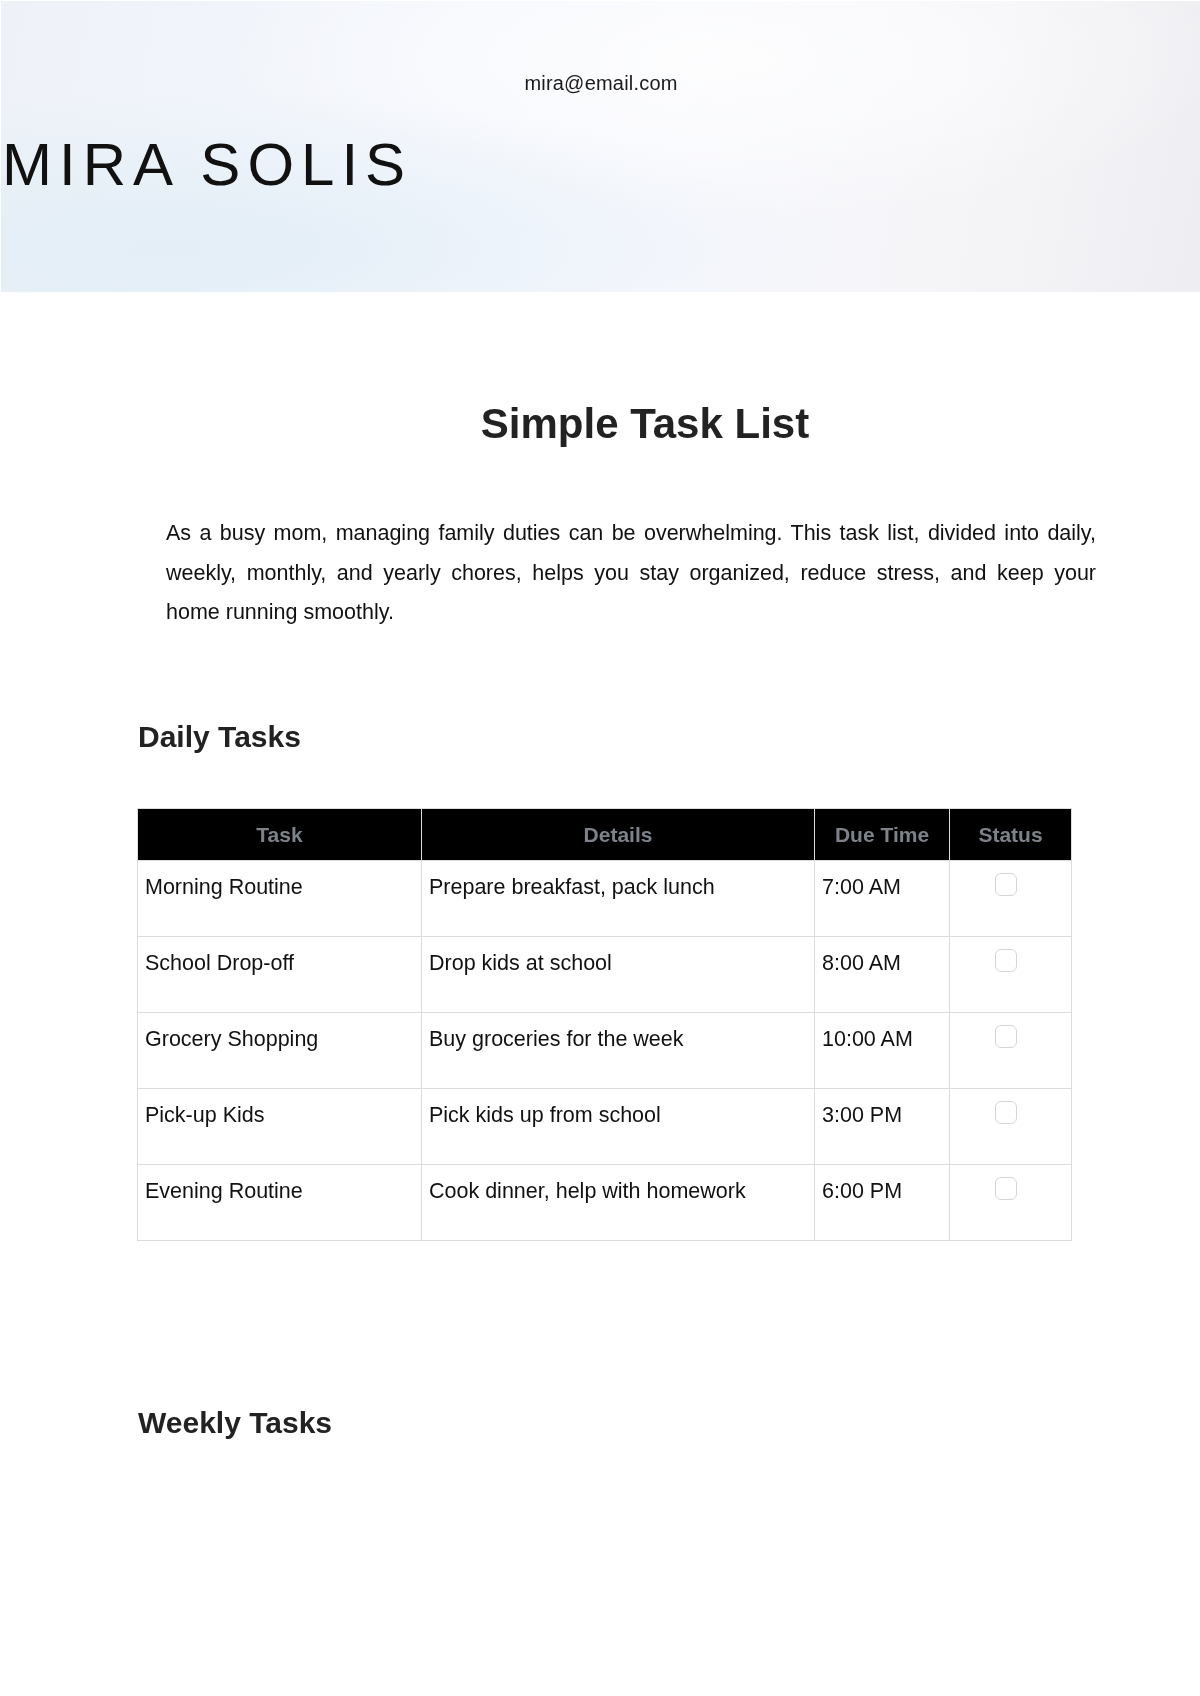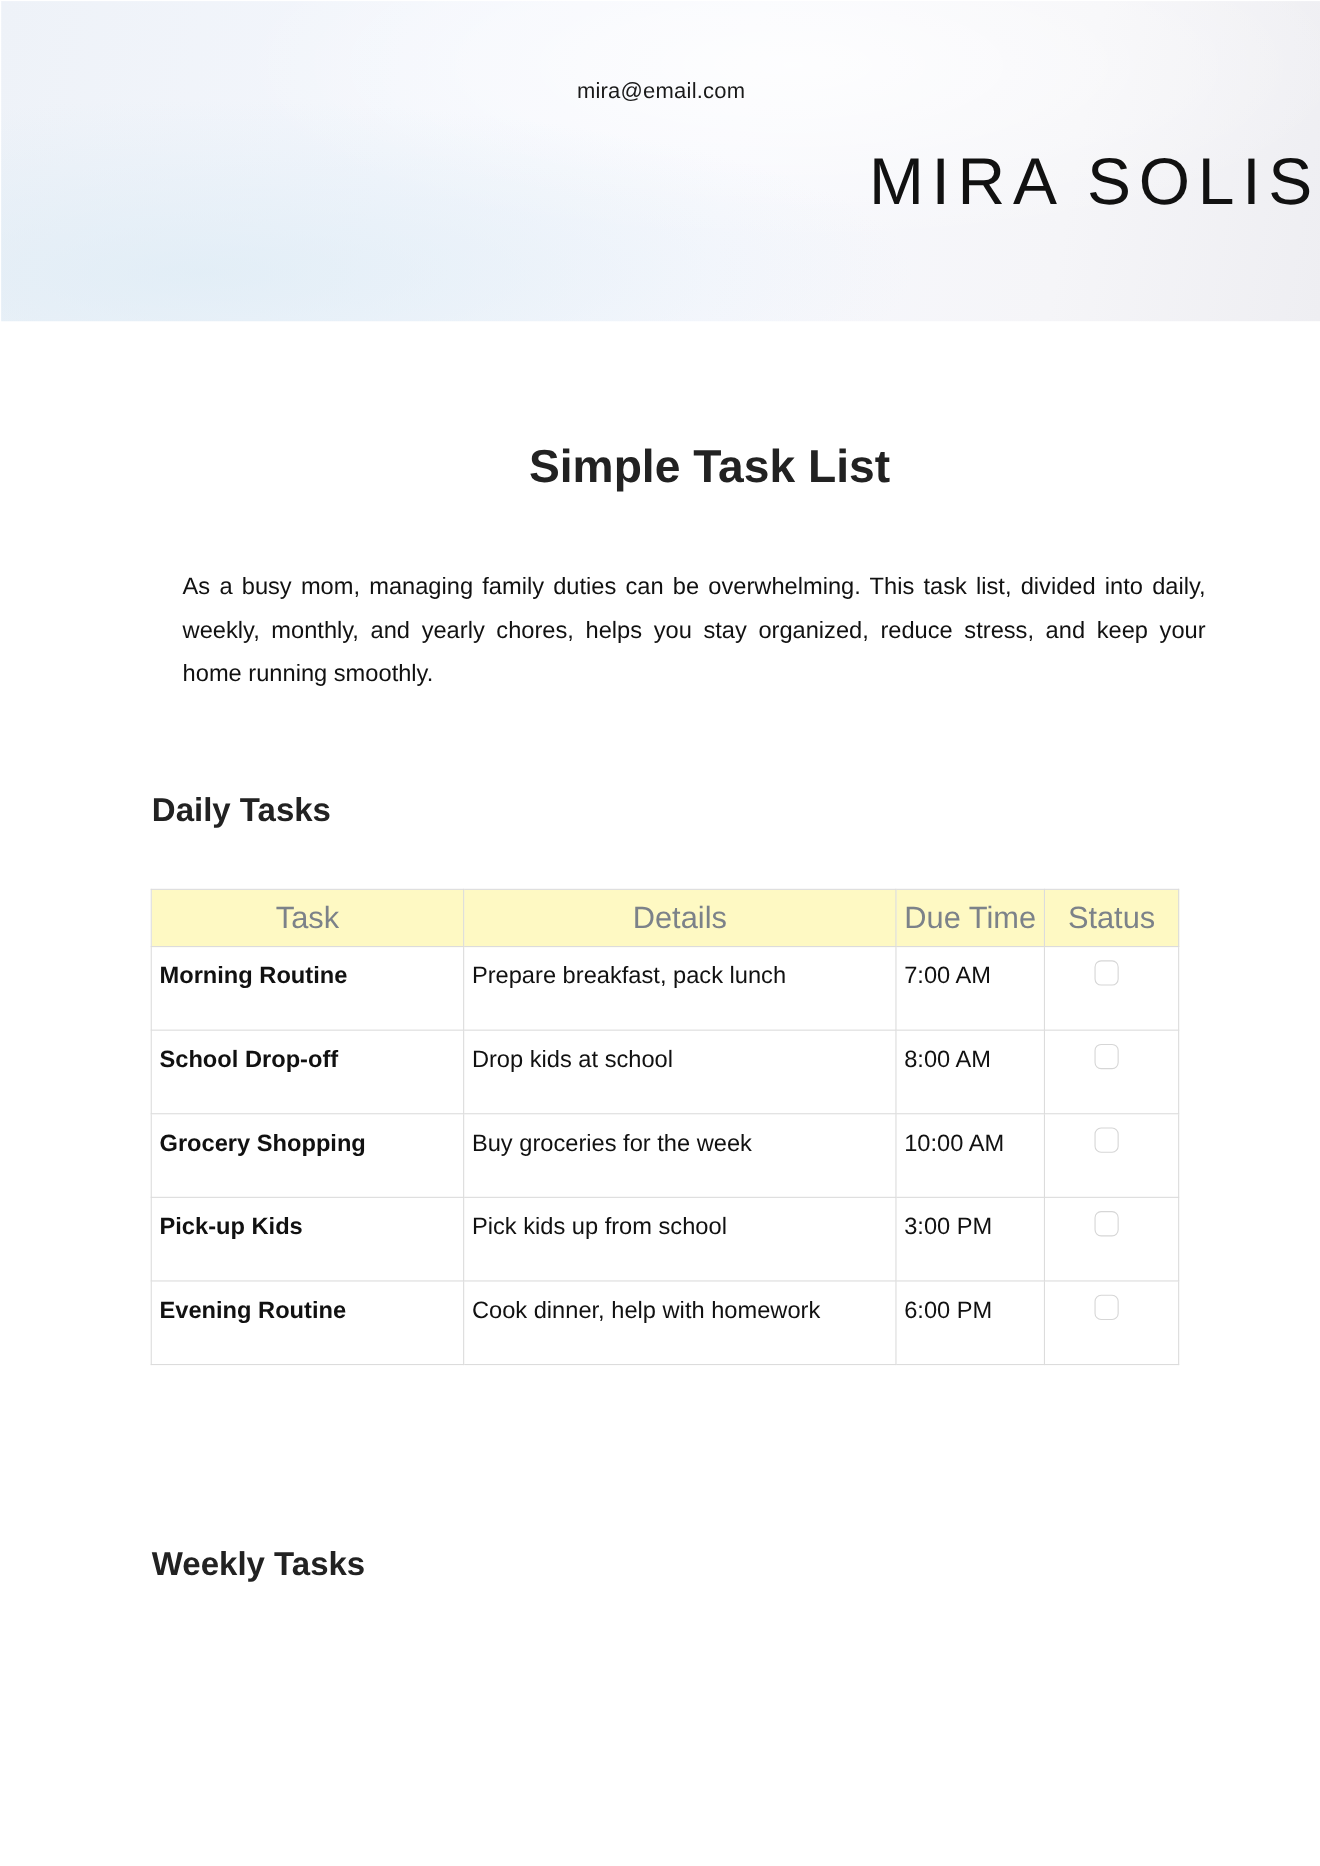--- a/index.html
+++ b/index.html
@@ -13,21 +13,21 @@
     .header .glow {
       position: absolute; left: 0; top: 0; width: 100%; height: 100%;
       background: radial-gradient(ellipse at 15% 85%, rgba(220,235,245,0.7) 0%, rgba(255,255,255,0) 45%),
                   radial-gradient(ellipse at 60% 20%, rgba(255,255,255,0.8) 0%, rgba(255,255,255,0) 50%);
     }
     .email {
       position: absolute; left: 0; width: 100%; top: 70px; text-align: center;
       font-size: 20px; color: #1a1a1a; letter-spacing: 0.2px;
     }
     .name {
-      position: absolute; left: 0; width: 100%; top: 128px; text-align: right;
+      position: absolute; left: 0; width: 100%; top: 128px; text-align: left;
       font-size: 60px; font-weight: 400; letter-spacing: 7px; color: #111111;
     }
 
     .title {
       position: absolute; left: 0; width: 100%; top: 398px; text-align: center;
       font-size: 42px; font-weight: 700; color: #222222; margin-left: 44px;
     }
     .intro {
       position: absolute; left: 136px; width: 932px; top: 512px;
       font-size: 21.5px; line-height: 39.5px; color: #111111; text-align: justify; margin-left: 28px;
@@ -37,28 +37,28 @@
     }
     .daily-heading { top: 718px; text-align: right; }
     .weekly-heading { top: 1404px; }
 
     table.tasks {
       position: absolute; left: 136px; top: 807px; width: 934px;
       border-collapse: collapse; table-layout: fixed;
     }
     table.tasks th, table.tasks td { border: 1px solid #dcdcdc; }
     table.tasks th {
-      background: #fef9c3; height: 52px; font-size: 28px; font-weight: 400;
+      background: #000000; height: 52px; font-size: 21px; font-weight: 700;
       color: #7c8289; text-align: center; vertical-align: middle;
     }
     table.tasks td {
       height: 76px; vertical-align: top; padding: 14px 7px 0 7px;
       font-size: 21.5px; color: #111111;
     }
-    table.tasks td.task-name { font-weight: 700; }
+    table.tasks td.task-name { font-weight: 400; }
     table.tasks td.status-cell { text-align: center; padding-top: 12px; }
     .checkbox {
       display: inline-block; width: 22px; height: 23px; border: 1.5px solid #d6d6d6;
       border-radius: 6px; background: #ffffff; margin-left: -10px;
     }
   </style>
 </head>
 <body>
 
 <div class="header">

